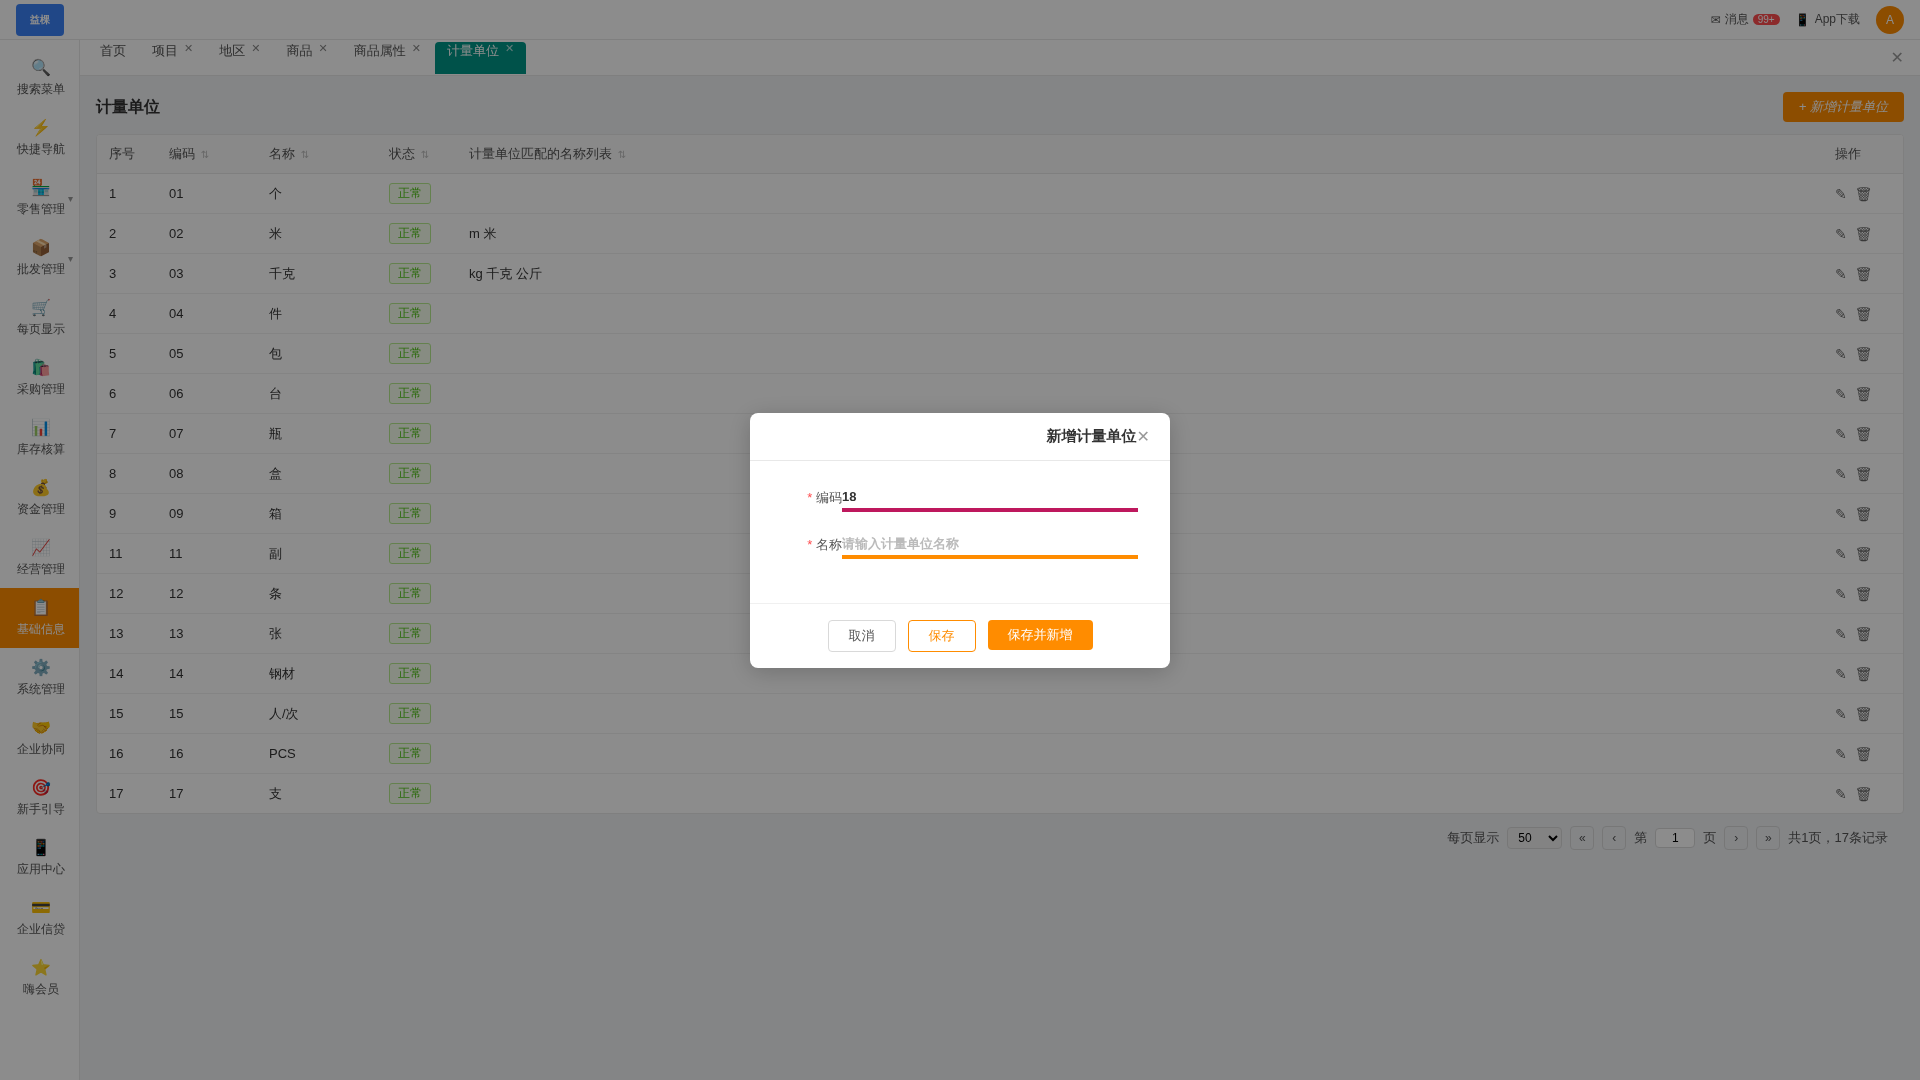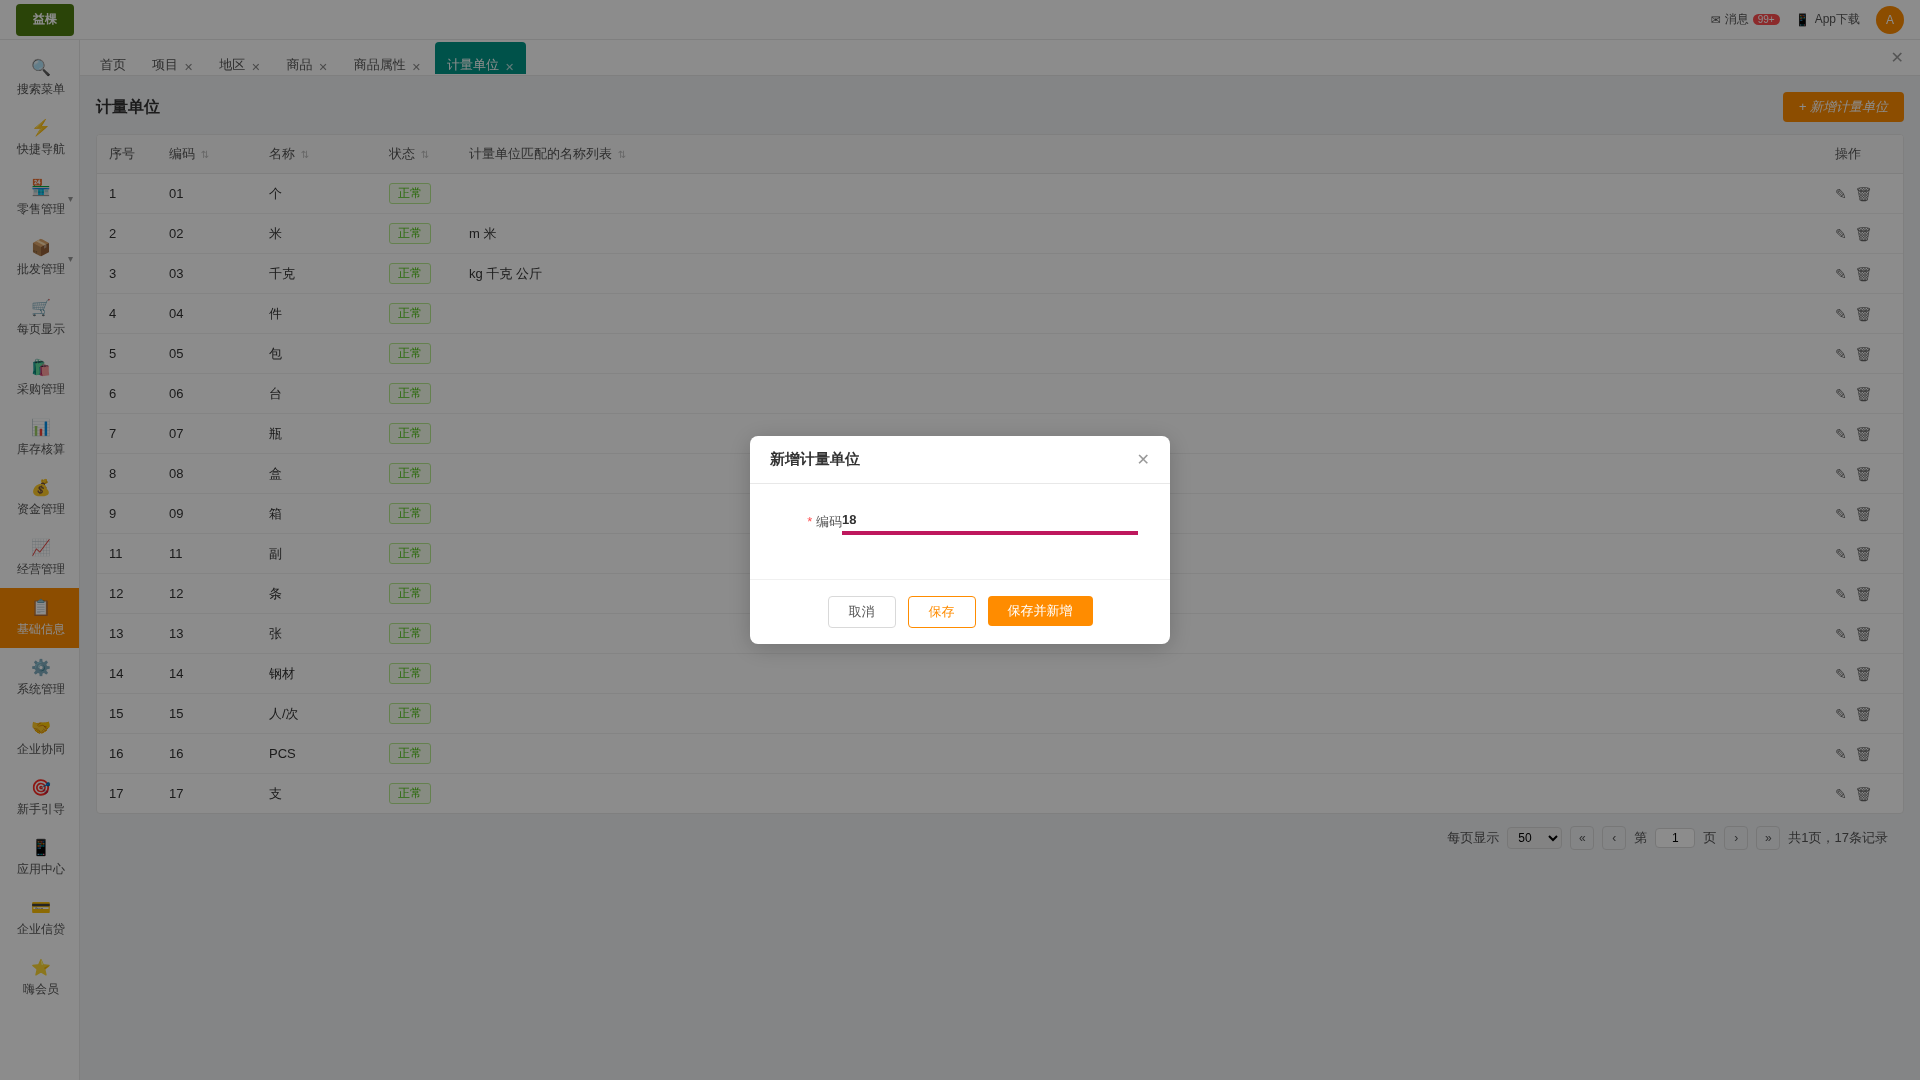--- a/index.html
+++ b/index.html
@@ -16,29 +16,29 @@
       position: relative;
       z-index: 10;
     }
     .logo-area {
       display: flex;
       align-items: center;
       width: 80px;
       min-width: 80px;
     }
     .logo-box {
-      width: 58px;
+      width: 48px;
       height: 32px;
-      background: #4d7c0f;
+      background: #3b82f6;
       border-radius: 4px;
       display: flex;
       align-items: center;
       justify-content: center;
       color: white;
-      font-size: 12px;
+      font-size: 10px;
       font-weight: bold;
     }
     .header-mid {
       flex: 1;
       display: flex;
       align-items: center;
     }
     .header-right {
       display: flex;
       align-items: center;
@@ -135,21 +135,21 @@
       align-items: center;
       border-bottom: 1px solid #e8e8e8;
       padding: 0 8px;
       gap: 2px;
       position: relative;
     }
     .tab {
       height: 32px;
       padding: 0 12px;
       display: flex;
-      align-items: flex-end;
+      align-items: flex-start;
       gap: 6px;
       cursor: pointer;
       border-radius: 4px 4px 0 0;
       font-size: 13px;
       color: #555;
       white-space: nowrap;
     }
     .tab.active { background: #009688; color: white; }
     .tab .close-btn {
       font-size: 11px;
@@ -298,21 +298,21 @@
     .modal {
       background: white;
       border-radius: 8px;
       width: 420px;
       box-shadow: 0 4px 24px rgba(0,0,0,0.2);
       overflow: hidden;
     }
     .modal-header {
       display: flex;
       align-items: center;
-      justify-content: space-between;
+      justify-content: flex-end;
       padding: 14px 20px;
       border-bottom: 1px solid #e8e8e8;
     }
     .modal-title {
       font-size: 15px;
       font-weight: bold;
       color: #333;
     }
     .modal-close {
       cursor: pointer;
@@ -773,20 +773,26 @@
       <span class="modal-title">新增计量单位</span>
       <span class="modal-close">✕</span>
     </div>
     <div class="modal-body">
       <div class="form-row">
         <span class="form-label">
           <span style="color:#ff4d4f">*</span> 编码
         </span>
         <input class="form-input" type="text" value="18" style="">
       </div>
+      <div class="form-row">
+        <span class="form-label">
+          <span style="color:#ff4d4f">*</span> 名称
+        </span>
+        <input class="form-input active-field" type="text" placeholder="请输入计量单位名称" style="">
+      </div>
     </div>
     <div class="modal-footer">
       <button class="btn-cancel">取消</button>
       <button class="btn-save">保存</button>
       <button class="btn-save-new">保存并新增</button>
     </div>
   </div>
 </div>
 
 </body></html>

